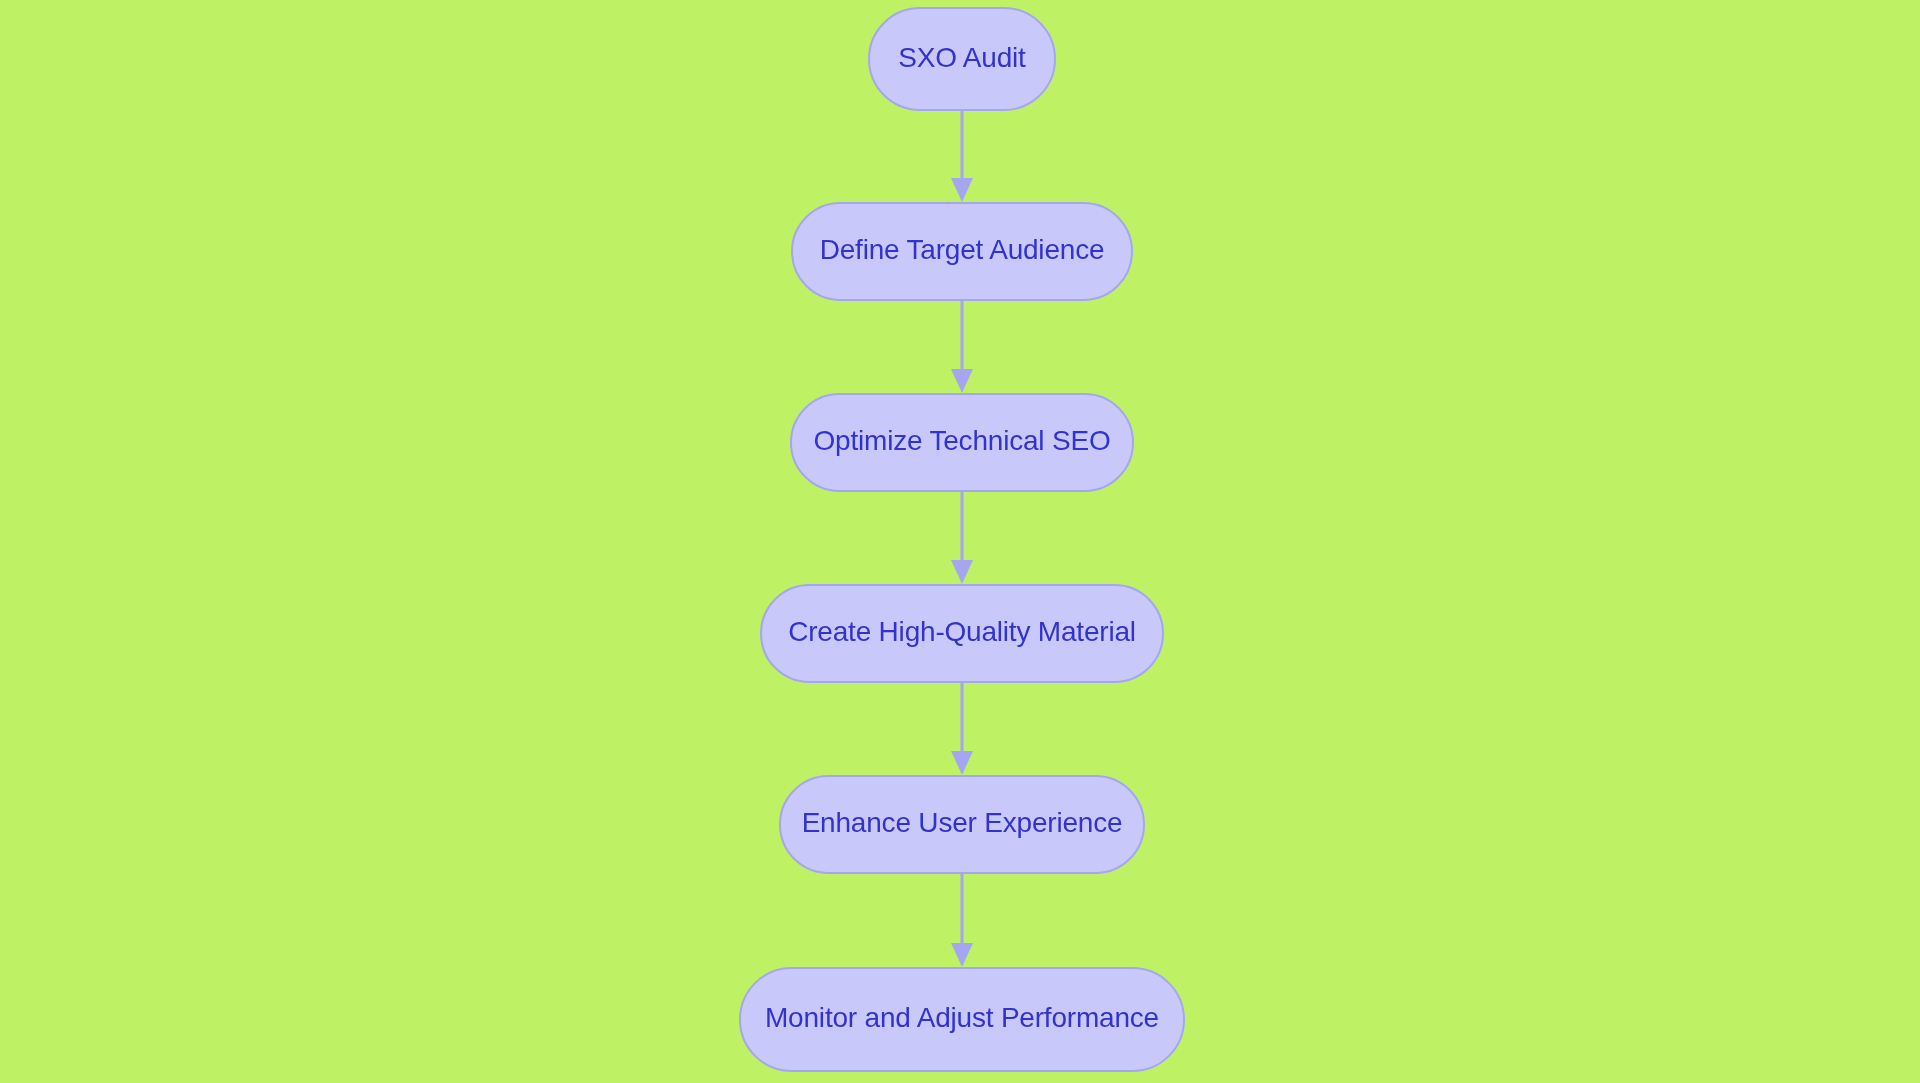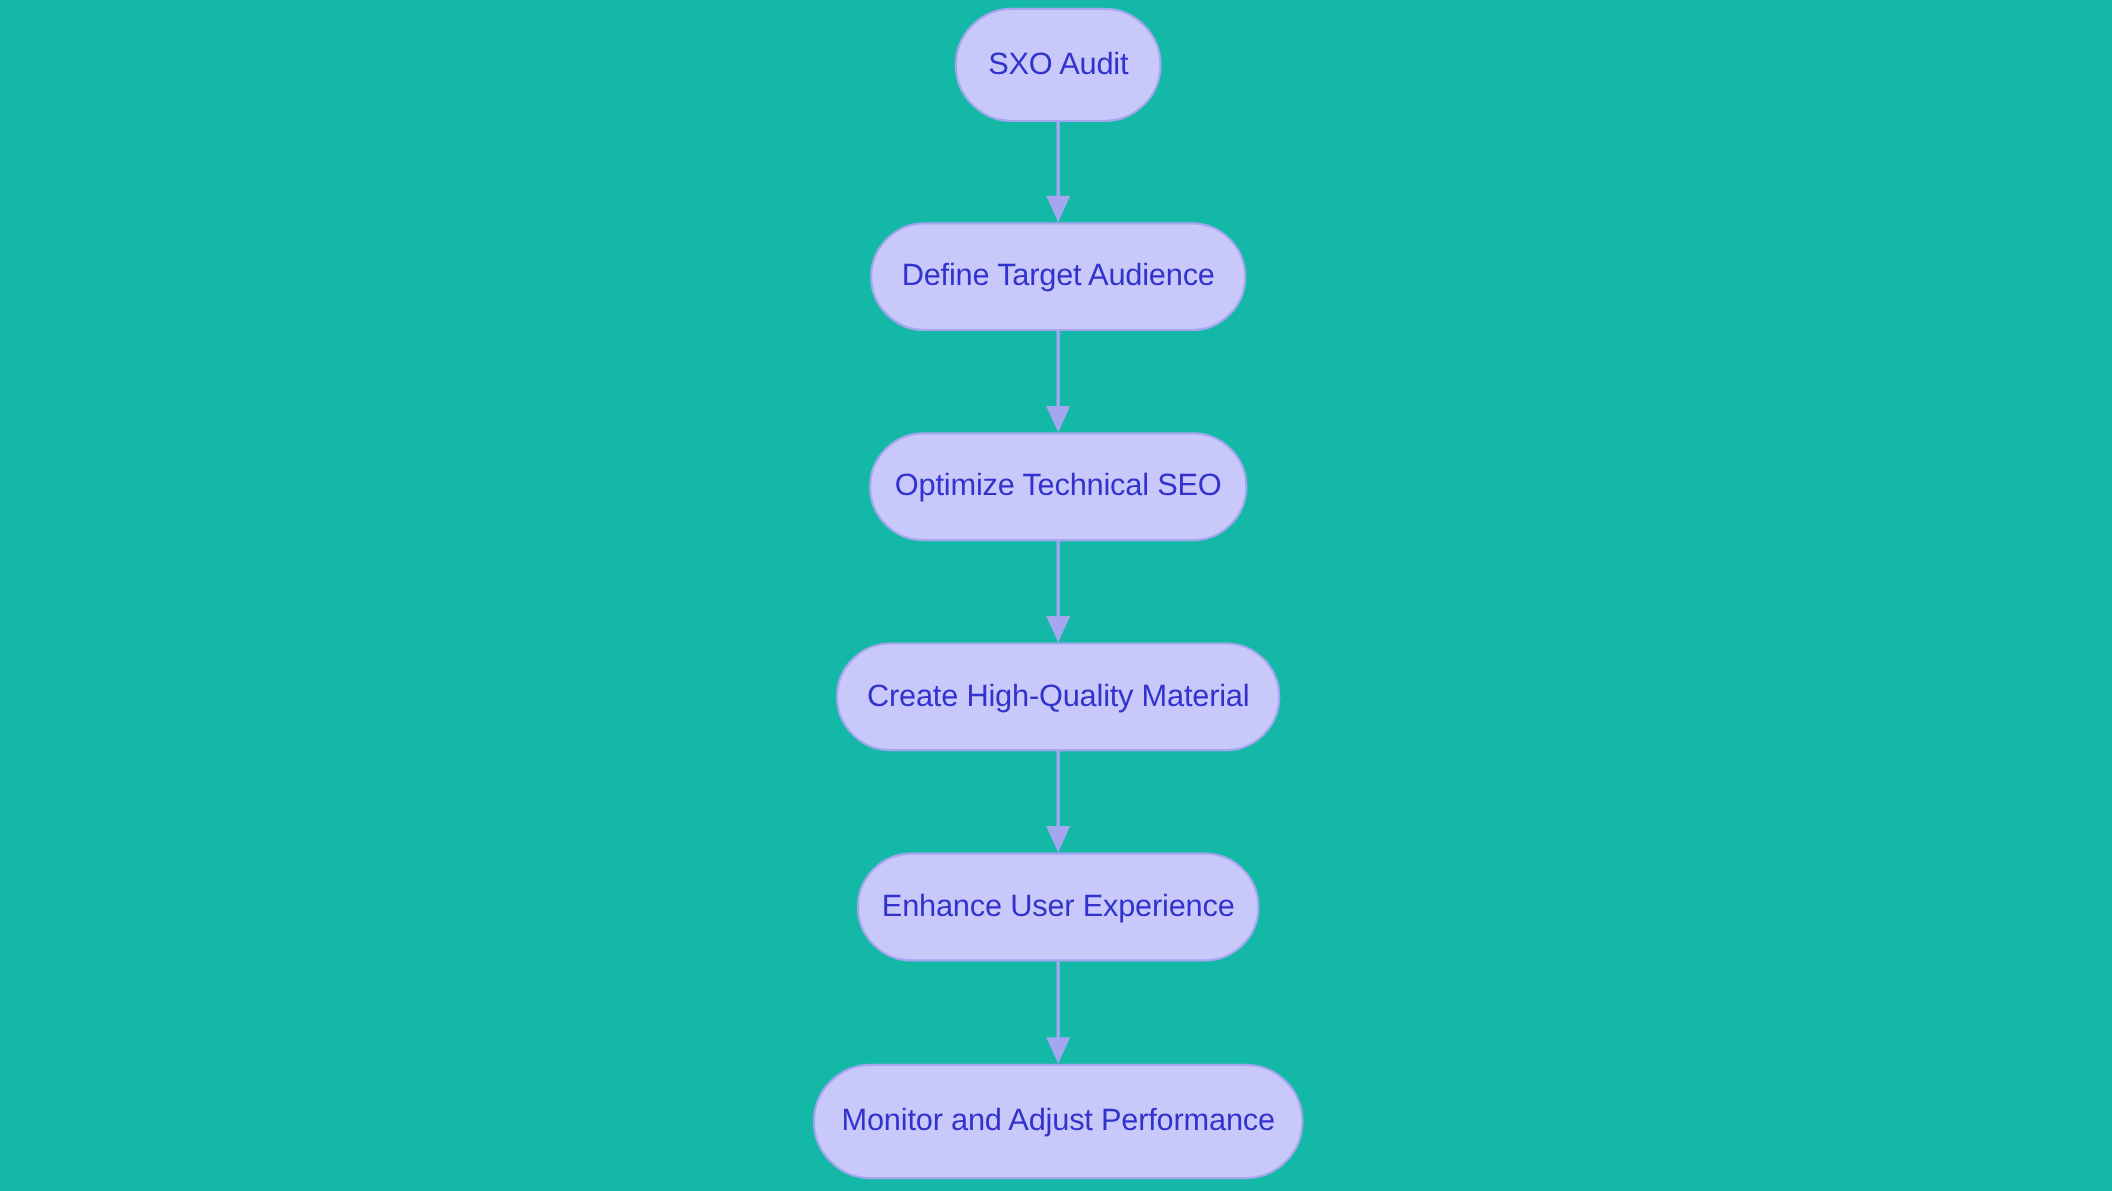--- a/index.html
+++ b/index.html
@@ -10,21 +10,21 @@
   body {
     width: 1920px;
     height: 1083px;
     font-family: "Liberation Sans", sans-serif;
     overflow: hidden;
   }
   #flowchart-canvas {
     position: relative;
     width: 1920px;
     height: 1083px;
-    background: #14b8a6;
+    background: #bef264;
   }
   svg.flow-svg {
     position: absolute;
     left: 0;
     top: 0;
     width: 1920px;
     height: 1083px;
     display: block;
   }
   .node-shape {

